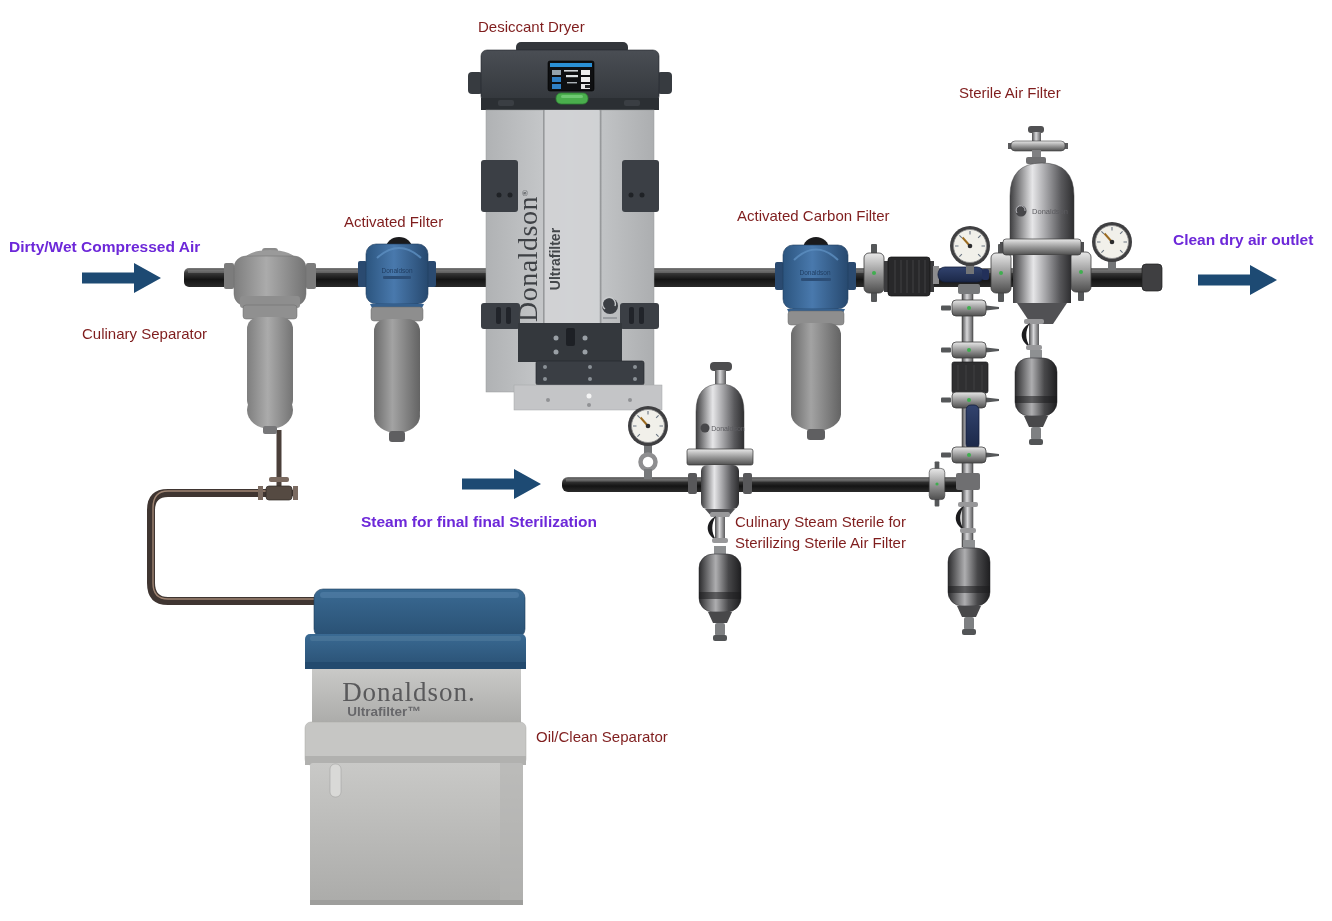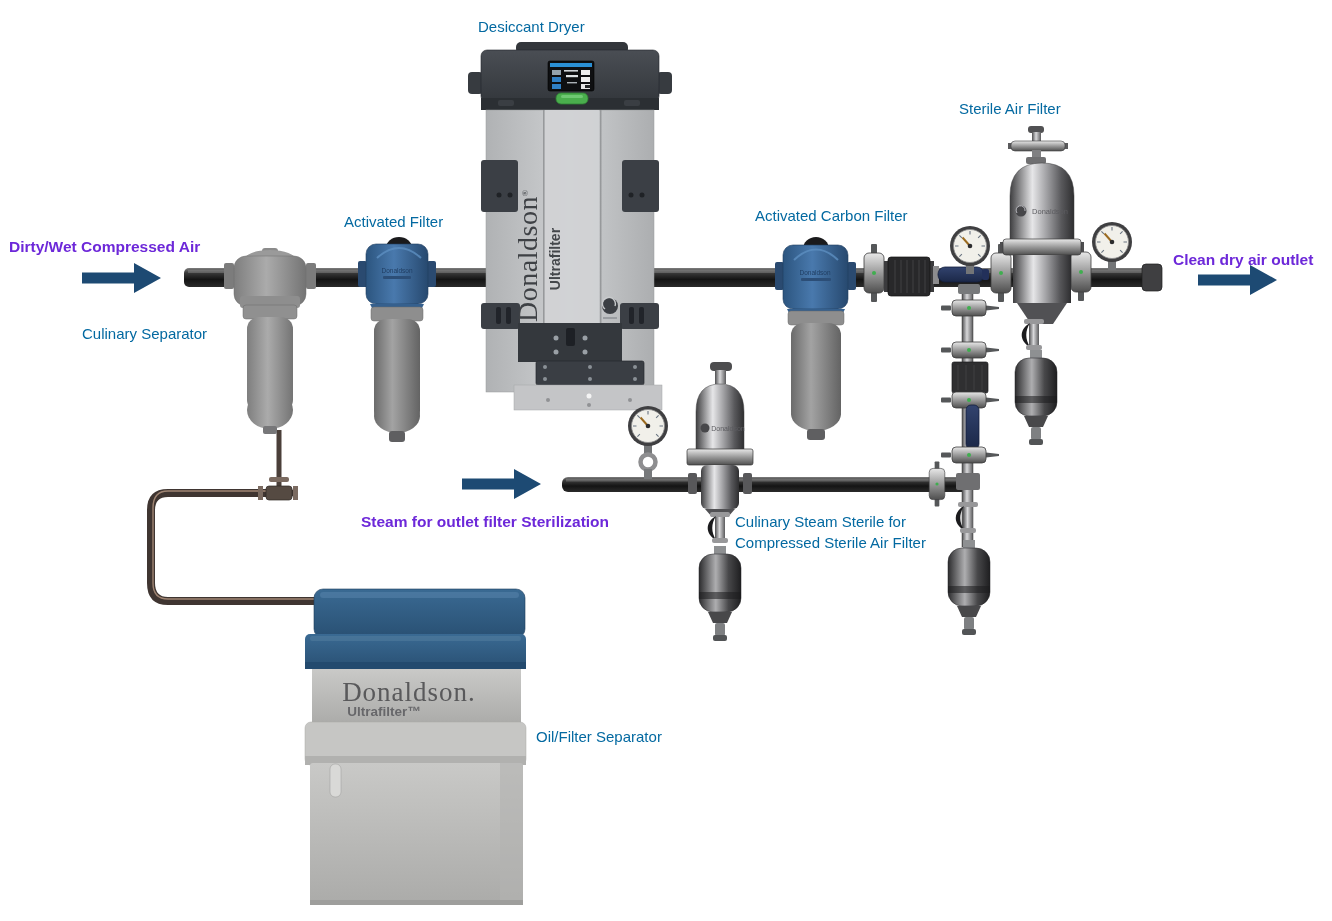--- a/index.html
+++ b/index.html
@@ -1,19 +1,19 @@
 <!DOCTYPE html>
 <html><head>
 <meta charset="utf-8">
 <style>
   html,body{margin:0;padding:0;background:#ffffff;}
   .stage{position:relative;width:1332px;height:921px;background:#ffffff;overflow:hidden;
          font-family:"Liberation Sans",sans-serif;}
   .stage svg.gfx{position:absolute;left:0;top:0;}
-  .lbl{position:absolute;color:#0369a1;font-size:15px;white-space:nowrap;}
+  .lbl{position:absolute;color:#7f1d1d;font-size:15px;white-space:nowrap;}
   .lblBold{position:absolute;color:#6d28d9;font-size:15.5px;font-weight:bold;white-space:nowrap;text-align:right;}
   .lbl2{line-height:20.5px;}
 </style>
 </head>
 <body>
 
 <div class="stage">
 
 <svg class="gfx" width="1332" height="921" viewBox="0 0 1332 921">
   <defs>
@@ -365,26 +365,26 @@
     <rect x="330" y="764" width="11" height="33" rx="5" fill="#d9d9d7" stroke="#9b9b99" stroke-width="0.5"></rect>
     <rect x="310" y="900" width="213" height="5" fill="#9e9e9c"></rect>
   </g>
 
   <polygon fill="#1d4a73" points="82,272.5 134,272.5 134,263 161,278 134,293 134,283.5 82,283.5"></polygon>
   <polygon fill="#1d4a73" points="1198,274.5 1250,274.5 1250,265 1277,280 1250,295 1250,285.5 1198,285.5"></polygon>
   <polygon fill="#1d4a73" points="462,478.5 514,478.5 514,469 541,484 514,499 514,489.5 462,489.5"></polygon>
 </svg>
 
 <div class="lbl" style="left:478px;top:18px;">Desiccant Dryer</div>
-<div class="lbl" style="left:959px;top:100px;">Sterile Air Filter</div>
+<div class="lbl" style="left:959px;top:84px;">Sterile Air Filter</div>
 <div class="lbl" style="left:344px;top:213px;">Activated Filter</div>
-<div class="lbl" style="left:737px;top:207px;margin-left:18px;">Activated Carbon Filter</div>
+<div class="lbl" style="left:737px;top:207px;">Activated Carbon Filter</div>
 <div class="lblBold" style="left:9px;top:238px;">Dirty/Wet Compressed Air</div>
-<div class="lblBold" style="left:1173px;top:251px;">Clean dry air outlet</div>
+<div class="lblBold" style="left:1173px;top:231px;">Clean dry air outlet</div>
 <div class="lbl" style="left:82px;top:325px;">Culinary Separator</div>
-<div class="lblBold" style="left:361px;top:513px;">Steam for outlet filter Sterilization</div>
+<div class="lblBold" style="left:361px;top:513px;">Steam for final final Sterilization</div>
 <div class="lbl lbl2" style="left:735px;top:512px;">
   <div>Culinary Steam Sterile for</div>
-  <div>Compressed Sterile Air Filter</div>
+  <div>Sterilizing Sterile Air Filter</div>
 </div>
-<div class="lbl" style="left:536px;top:728px;">Oil/Filter Separator</div>
+<div class="lbl" style="left:536px;top:728px;">Oil/Clean Separator</div>
 
 </div>
 
 </body></html>

